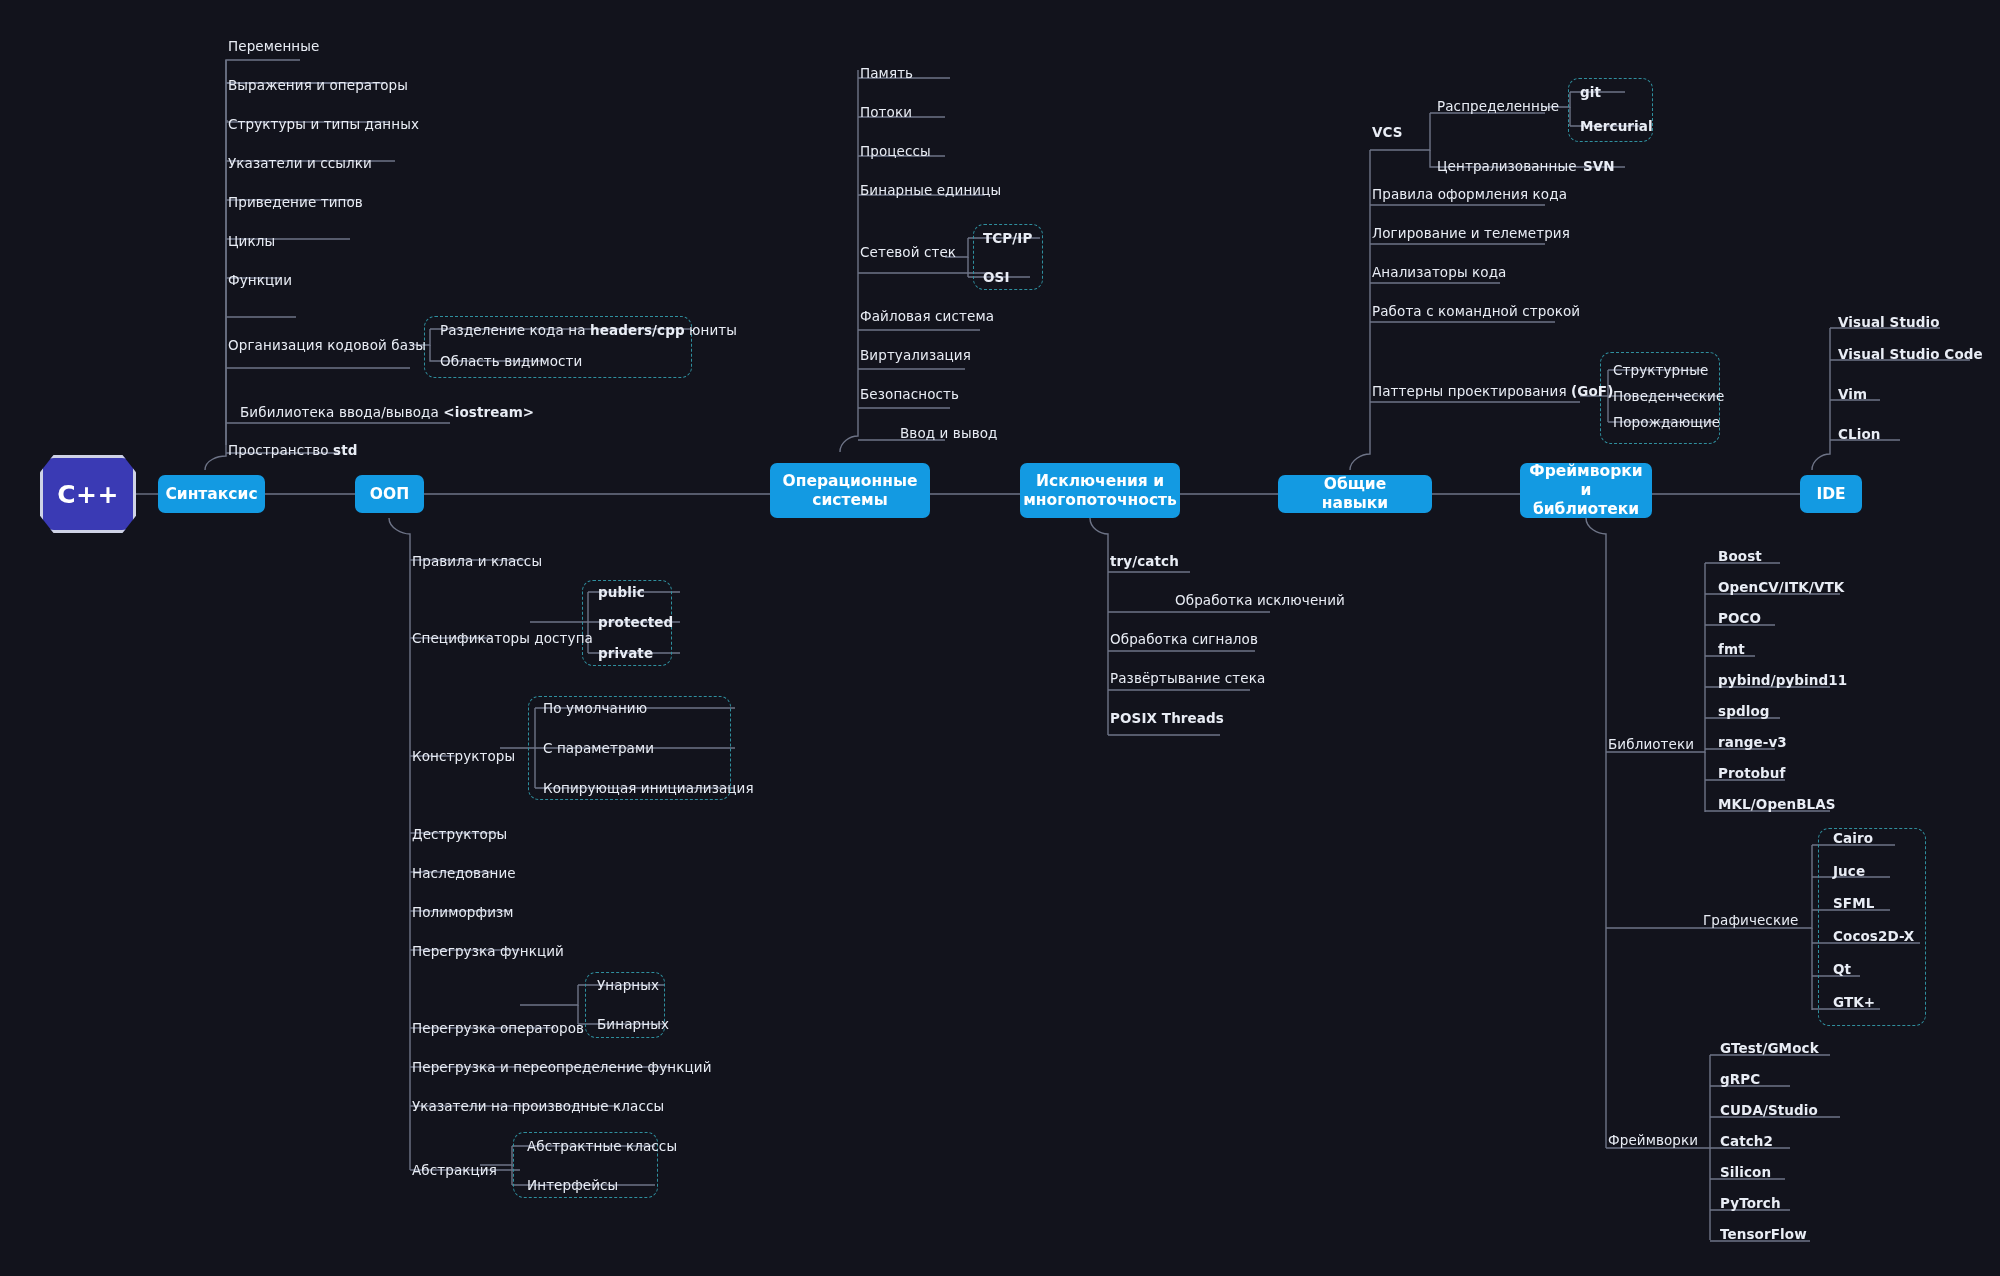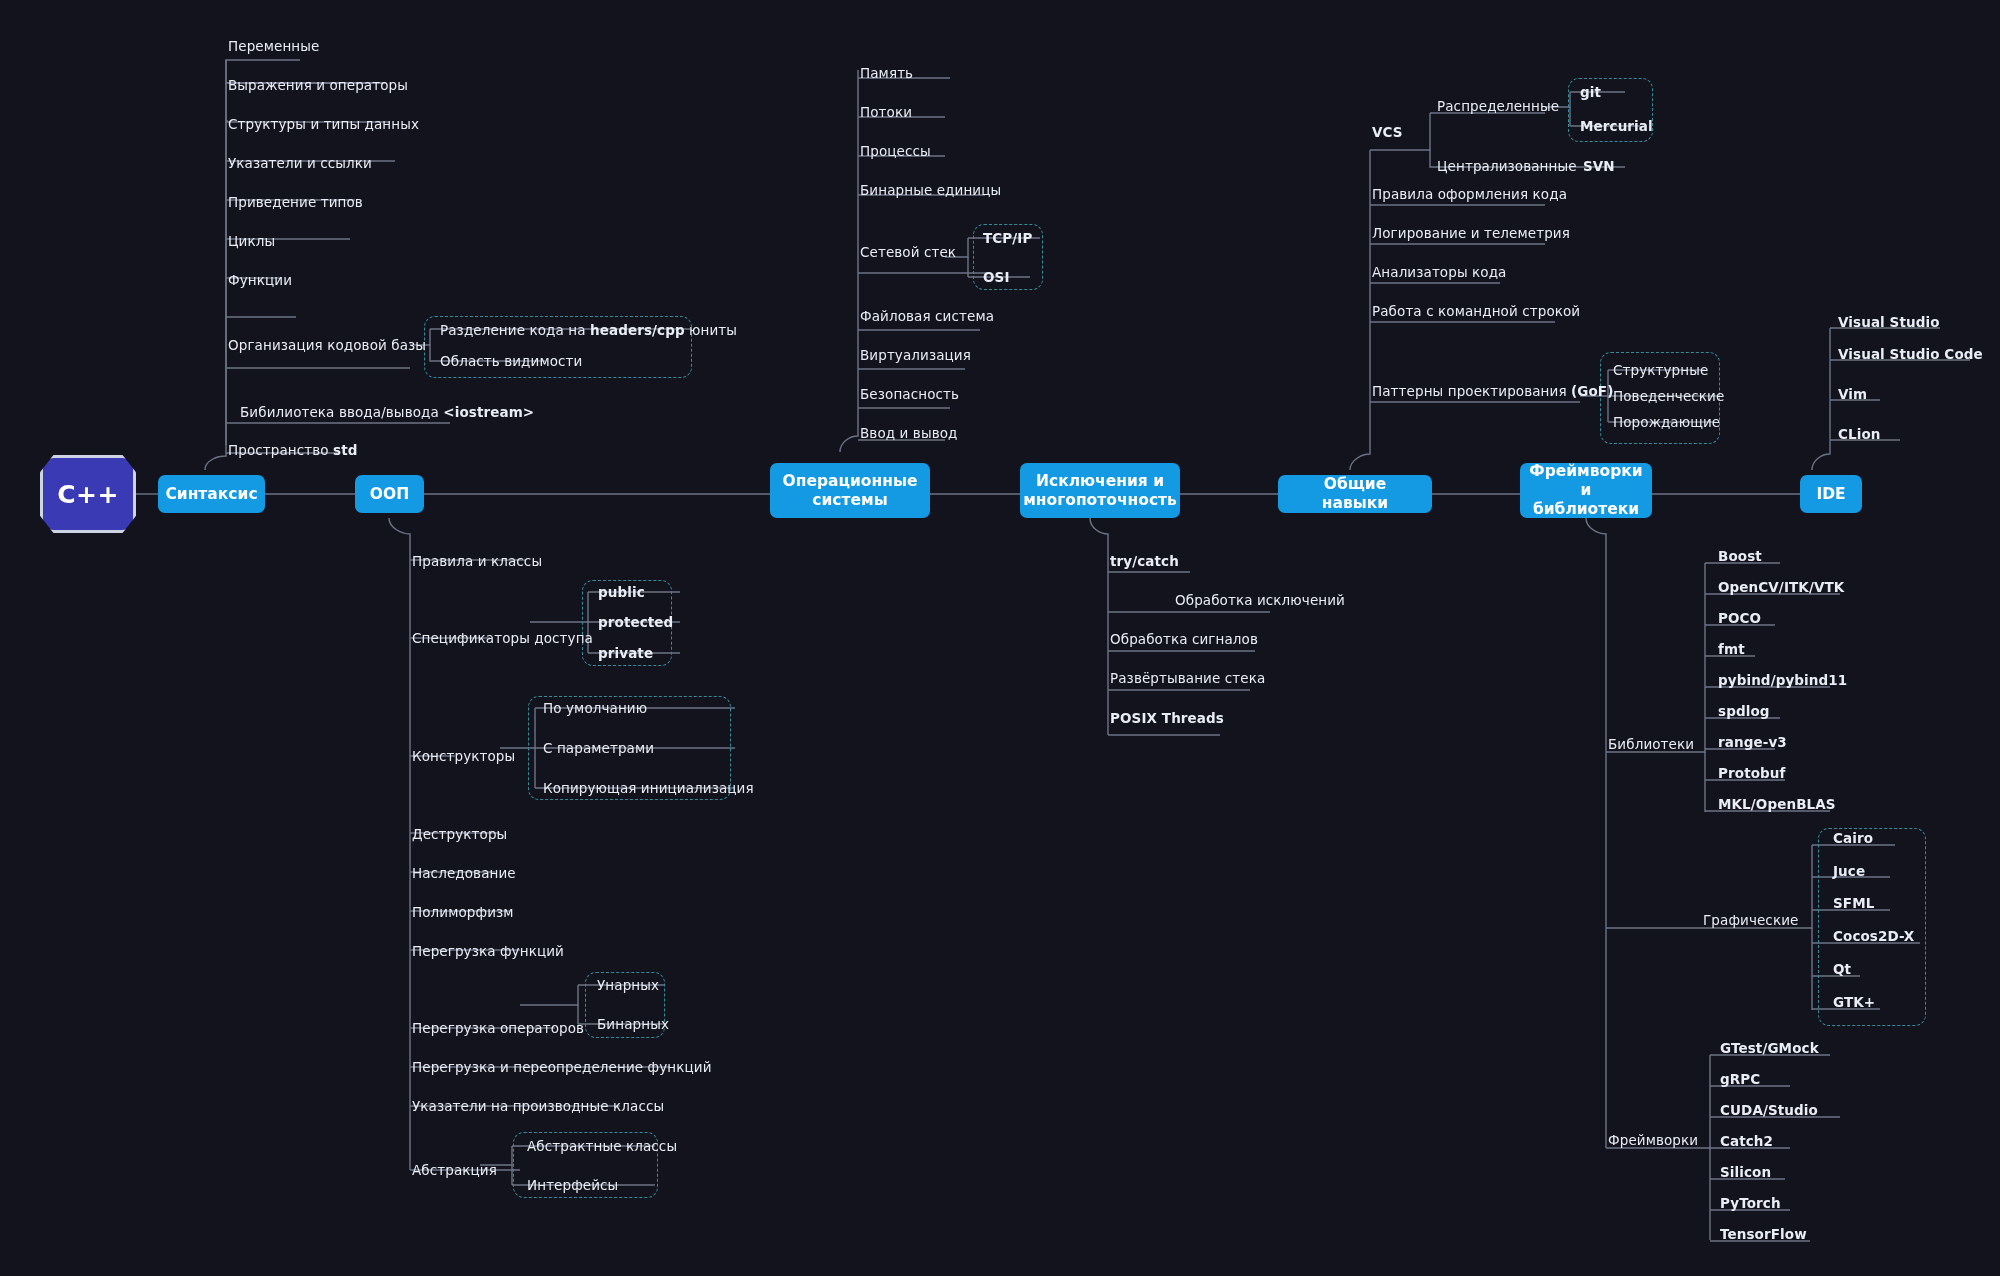--- a/index.html
+++ b/index.html
@@ -311,21 +311,21 @@
   <div class="node leaf" style="left:527px;top:1179px;"><span>Интерфейсы</span></div>
 
   <div class="node leaf" style="left:860px;top:67px;"><span>Память</span></div>
   <div class="node leaf" style="left:860px;top:106px;"><span>Потоки</span></div>
   <div class="node leaf" style="left:860px;top:145px;"><span>Процессы</span></div>
   <div class="node leaf" style="left:860px;top:184px;"><span>Бинарные единицы</span></div>
   <div class="node leaf" style="left:860px;top:246px;"><span>Сетевой стек</span></div>
   <div class="node leaf" style="left:860px;top:310px;"><span>Файловая система</span></div>
   <div class="node leaf" style="left:860px;top:349px;"><span>Виртуализация</span></div>
   <div class="node leaf" style="left:860px;top:388px;"><span>Безопасность</span></div>
-  <div class="node leaf" style="left:860px;top:427px;"><span>Ввод и вывод</span></div>
+  <div class="node leaf" style="left:860px;top:427px;padding-left:40px;"><span>Ввод и вывод</span></div>
 
   <div class="node leaf b" style="left:983px;top:232px;"><span>TCP/IP</span></div>
   <div class="node leaf b" style="left:983px;top:271px;"><span>OSI</span></div>
 
   <div class="node leaf b" style="left:1110px;top:555px;"><span>try/catch</span></div>
   <div class="node leaf" style="left:1167px;top:594px;padding-left:8px;"><span>Обработка исключений</span></div>
   <div class="node leaf" style="left:1110px;top:633px;"><span>Обработка сигналов</span></div>
   <div class="node leaf" style="left:1110px;top:672px;"><span>Развёртывание стека</span></div>
   <div class="node leaf b" style="left:1110px;top:712px;"><span>POSIX Threads</span></div>
 

